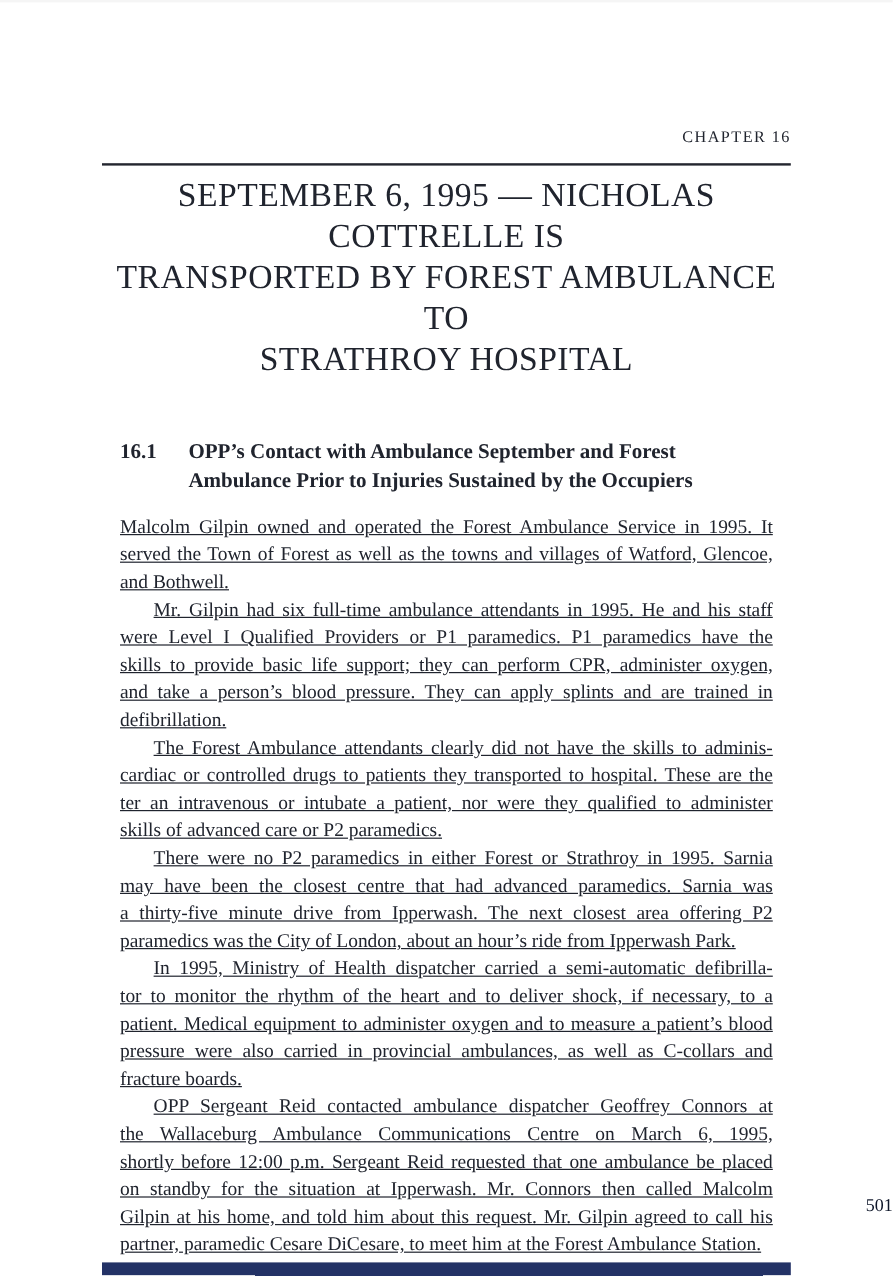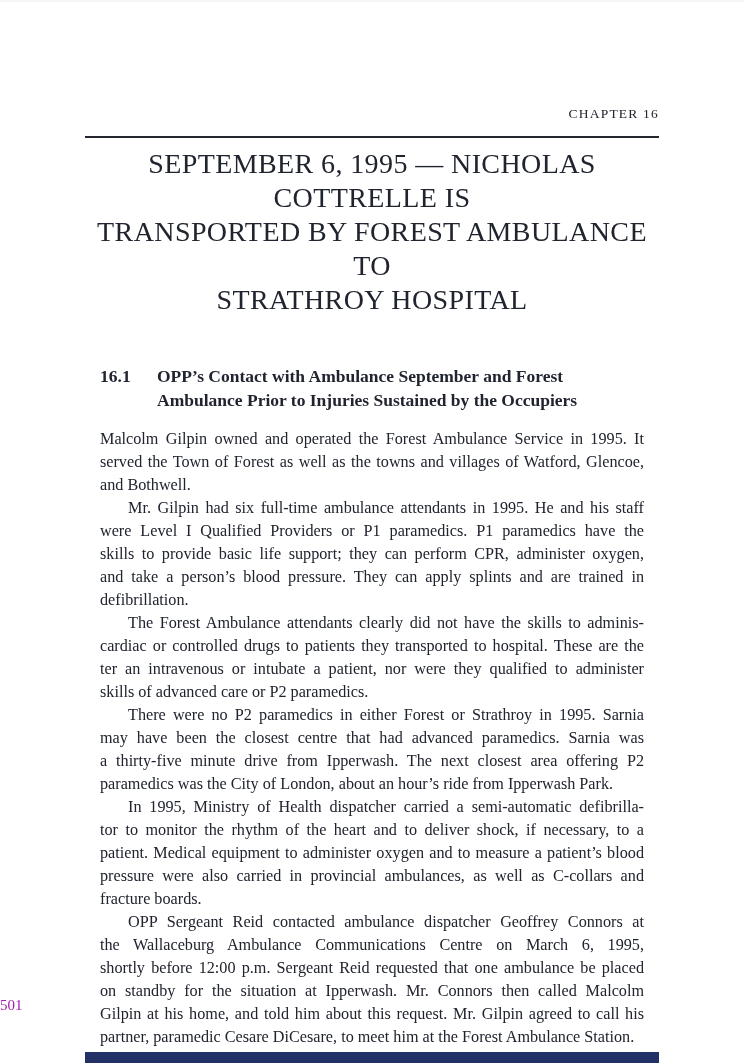--- a/index.html
+++ b/index.html
@@ -47,30 +47,31 @@
   .section-heading-lines{flex:1;}
   .body-paragraphs{
     margin-top:16px;
     font-size:16.2px;
     line-height:23px;
   }
   .para .line{
     text-align:justify;
     text-align-last:justify;
     white-space:normal;
+    text-decoration:underline;
   }
   .para .line.last{text-align-last:left;}
   .para .line.first-indent{text-indent:28px;}
   .page-number{
     position:absolute;
     top:995px;left:0;width:744px;
-    text-align:left;
+    text-align:right;
     font-size:15px;
     font-family:"Liberation Serif","DejaVu Serif",serif;
-    color:#a21caf;
+    color:#0f172a;
   }
   .footer-bar{
     position:absolute;
     left:85px;right:85px;bottom:0;
     height:11px;
   }
 </style>
 </head>
 <body>
 

